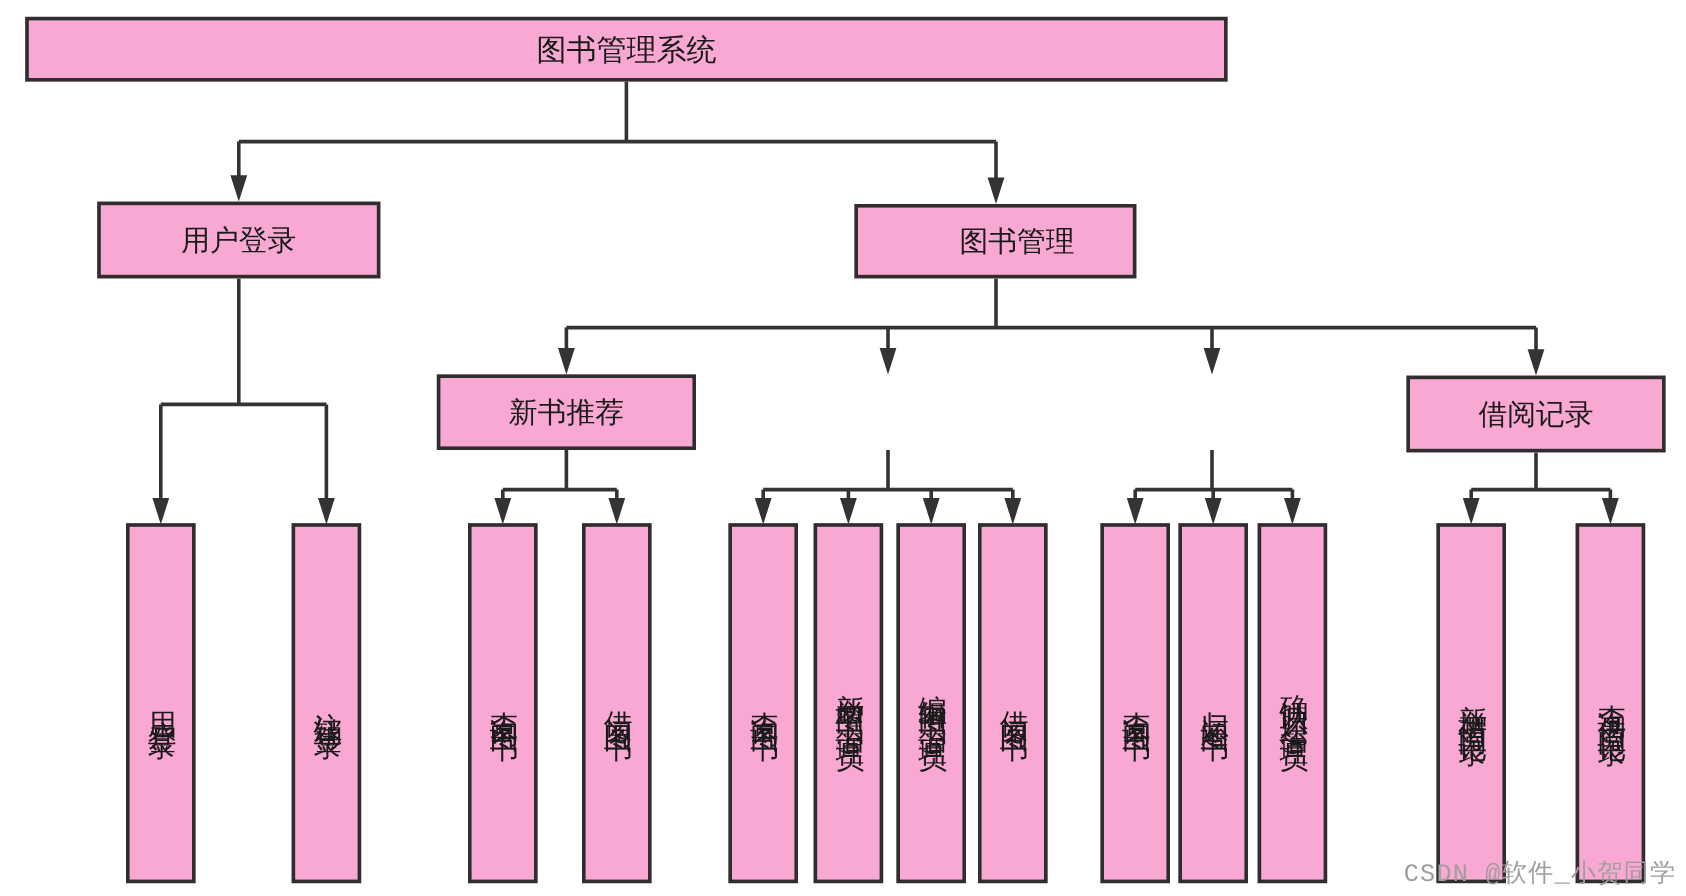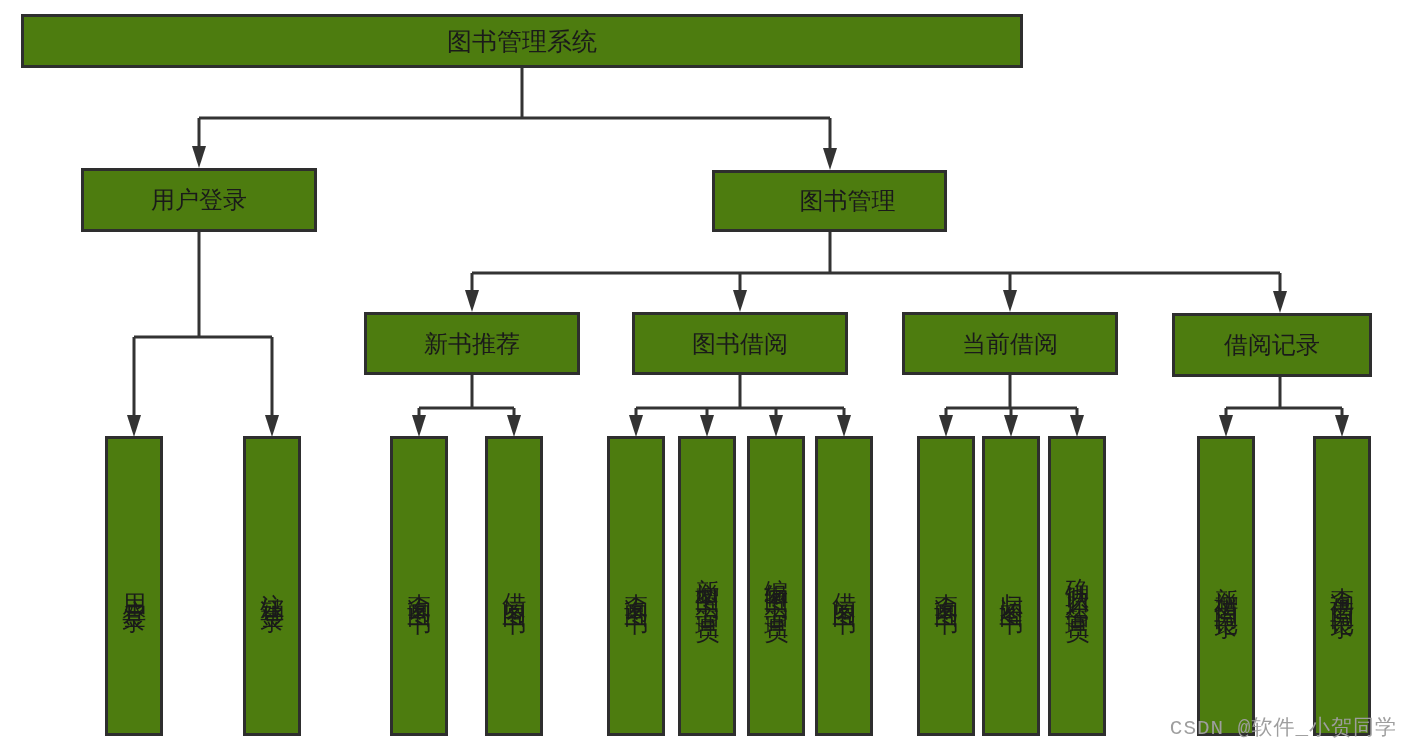--- a/index.html
+++ b/index.html
@@ -17,42 +17,42 @@
     background:var(--bg);
     overflow:hidden;
   }
   .edges{position:absolute;left:0;top:0;width:1405px;height:747px;}
   .edges path{stroke:var(--line);stroke-width:3;fill:none;}
   .edges polygon{fill:var(--line);stroke:none;}
   .box{
     position:absolute;
     box-sizing:border-box;
     border:3px solid var(--border);
-    background:#4d7c0f;
+    background:#f9a8d4;
     display:flex;
     align-items:center;
     justify-content:center;
     color:var(--text);
     font-size:24px;
   }
   .box span{white-space:nowrap;}
   .vtext{
     writing-mode:vertical-rl;
     text-orientation:mixed;
     letter-spacing:6px;
     line-height:1.1;
   }
   
   #n-root{left:21px;top:14px;width:1002px;height:54px;font-size:25px;}
   #n-user-login{left:81px;top:168px;width:236px;height:64px;}
   #n-book-mgmt{left:712px;top:170px;width:235px;height:62px;padding-left:36px;}
   #n-new-book-rec{left:364px;top:312px;width:216px;height:63px;text-align:right;}
   #n-book-borrow{left:632px;top:312px;width:216px;height:63px;}
   #n-current-borrow{left:902px;top:312px;width:216px;height:63px;}
-  #n-borrow-record{left:1172px;top:313px;width:200px;height:64px;}
+  #n-borrow-record{left:1172px;top:313px;width:216px;height:64px;}
   
   .leaf{top:436px;width:58px;height:300px;border-width:3px;}
   #n-leaf-user-login{left:105px;}
   #n-leaf-logout{left:243px;}
   #n-leaf-nbr-query{left:390px;}
   #n-leaf-nbr-borrow{left:485px;}
   #n-leaf-bb-query{left:607px;}
   #n-leaf-bb-add{left:678px;}
   #n-leaf-bb-edit{left:747px;}
   #n-leaf-bb-borrow{left:815px;}
@@ -119,26 +119,20 @@
   <div class="box" id="n-user-login">
     <span>用户登录</span>
   </div>
   <div class="box" id="n-book-mgmt">
     <span>图书管理</span>
   </div>
 
   <div class="box" id="n-new-book-rec">
     <span>新书推荐</span>
   </div>
-  <div class="box" id="n-book-borrow">
-    <span>图书借阅</span>
-  </div>
-  <div class="box" id="n-current-borrow">
-    <span>当前借阅</span>
-  </div>
   <div class="box" id="n-borrow-record">
     <span>借阅记录</span>
   </div>
 
   <div class="box leaf" id="n-leaf-user-login">
     <span class="vtext">用户登录</span>
   </div>
   <div class="box leaf" id="n-leaf-logout">
     <span class="vtext">注销登录</span>
   </div>

